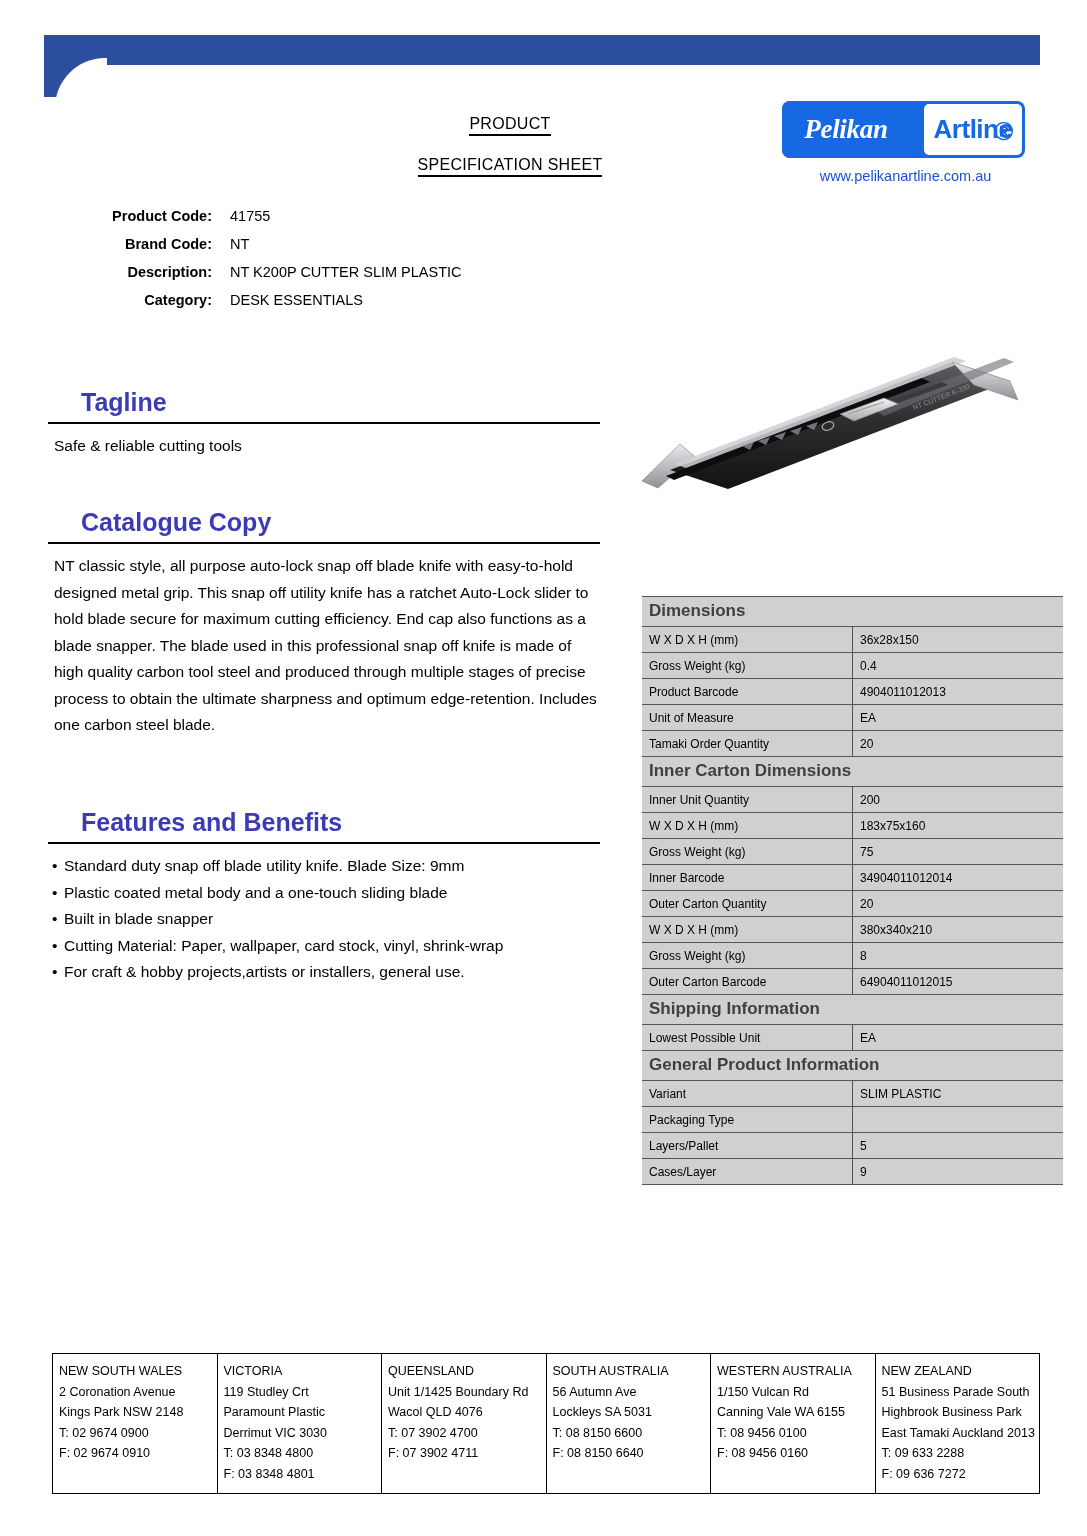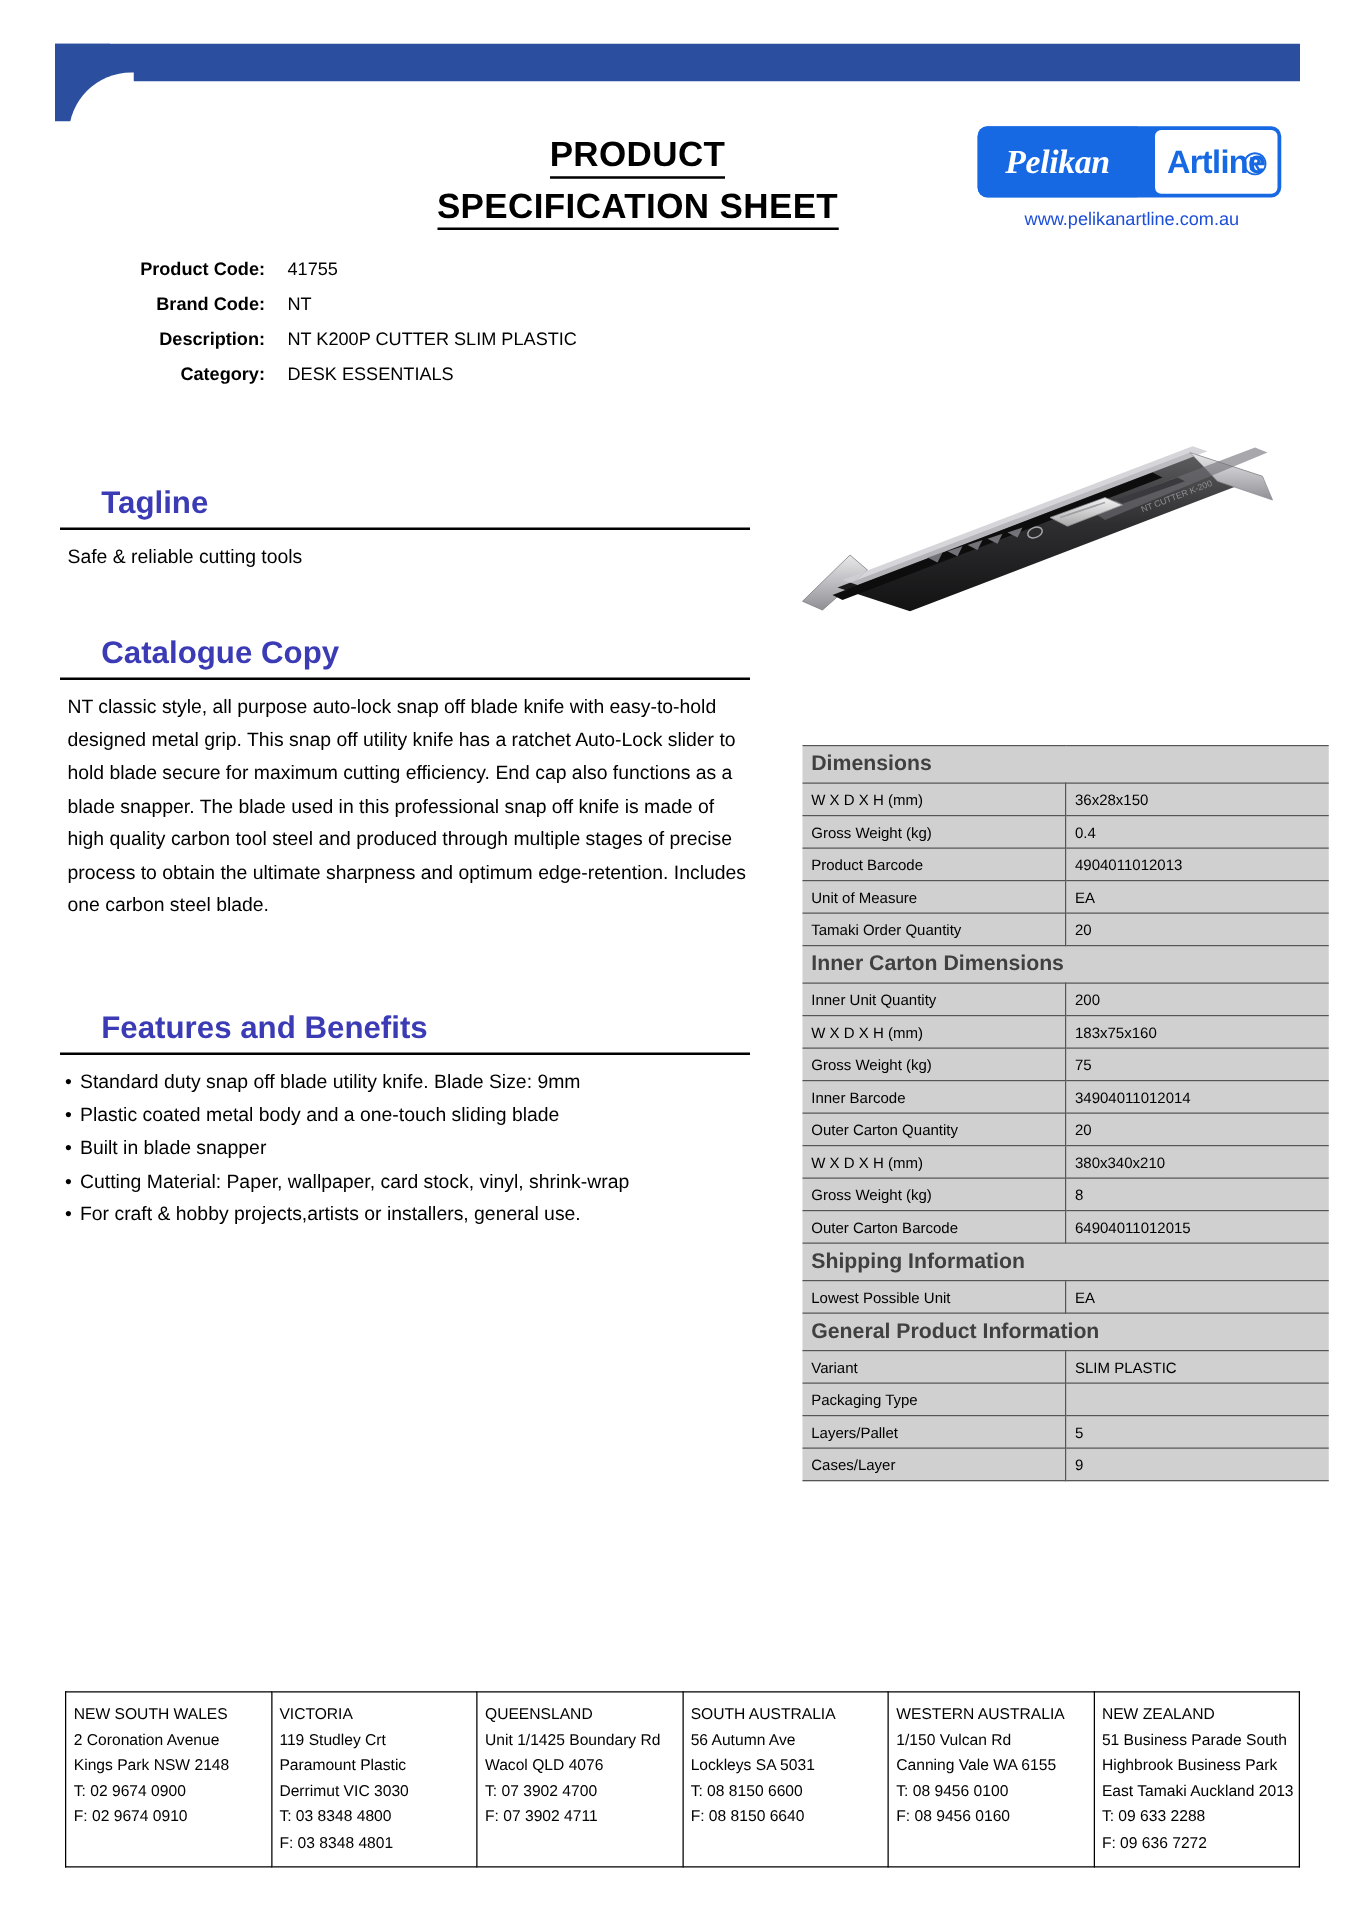--- a/index.html
+++ b/index.html
@@ -45,22 +45,22 @@
 
   
   .title-block {
     position: absolute;
     left: 250px;
     top: 103px;
     width: 520px;
     text-align: center;
   }
   .title-line {
-    font-size: 28px;
-    font-weight: bold;
+    font-size: 16px;
+    font-weight: normal;
     letter-spacing: 0.3px;
     line-height: 41px;
   }
   .title-line span {
     border-bottom: 2px solid #000;
     padding-bottom: 2px;
   }
 
   
   .logo-wrap {

